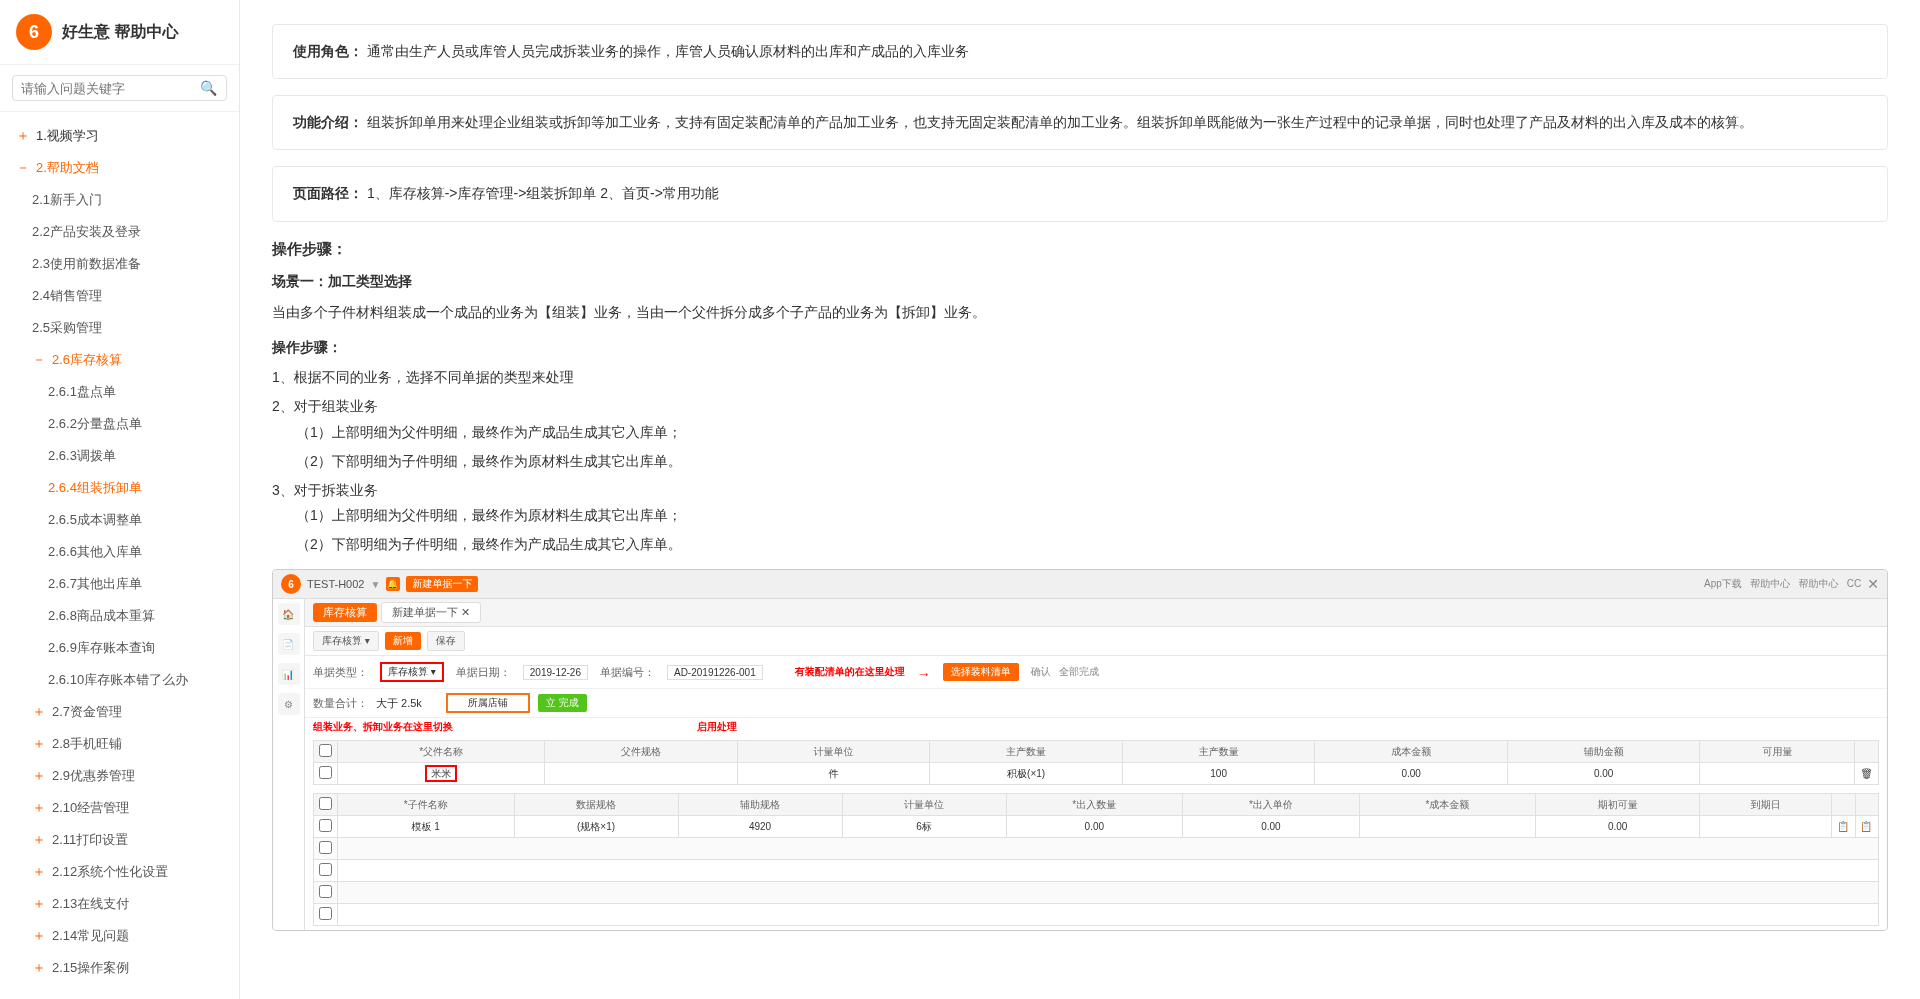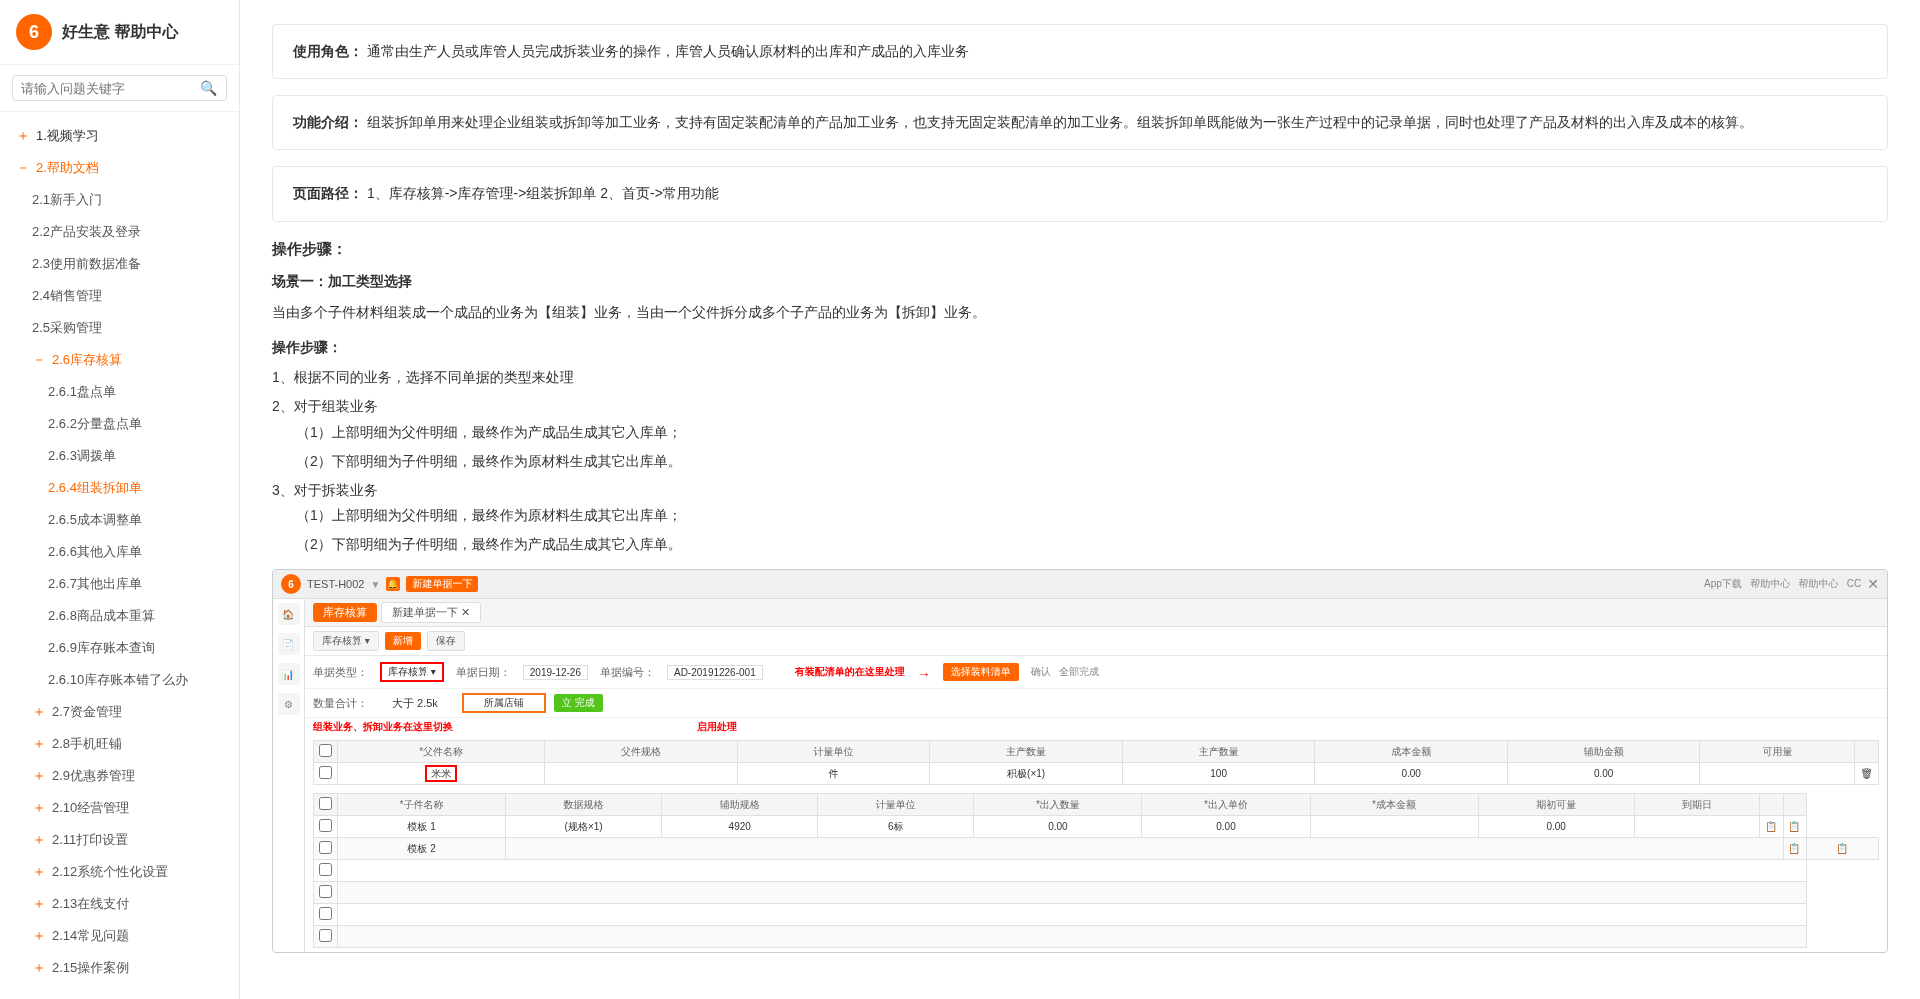--- a/index.html
+++ b/index.html
@@ -466,21 +466,21 @@
               <span style="border:1px solid #ddd;padding:1px 6px;font-size:10px;">AD-20191226-001</span>
 
               <span style="margin-left:20px;color:red;font-size:10px;font-weight:bold;">有装配清单的在这里处理</span>
               <span style="color:red;font-size:14px;">→</span>
               <button class="btn-orange" style="font-size:10px;">选择装料清单</button>
               <span style="color:#888;font-size:10px;">确认 &nbsp; 全部完成</span>
             </div>
 
             <div style="padding:4px 8px;background:#fff;border-bottom:1px solid #f0f0f0;display:flex;gap:8px;align-items:center;font-size:11px;">
               <span style="color:#666;">数量合计：</span>
-              <span style="color:#333;margin-left:16px;">大于 2.5k</span>
+              <span style="color:#333;">大于 2.5k</span>
               <span style="margin-left:16px;border:2px solid #f97316;padding:1px 20px;font-size:10px;min-width:80px;">所属店铺</span>
               <button class="btn-green" style="font-size:10px;">立 完成</button>
             </div>
 
             <div style="padding:2px 8px;display:flex;gap:44px;font-size:10px;color:red;font-weight:bold;background:#fff;">
               <span>组装业务、拆卸业务在这里切换</span>
               <span style="margin-left:200px;">启用处理</span>
             </div>
 
             <div style="padding:0 8px 4px;background:#fff;">
@@ -543,27 +543,20 @@
                     <td>6标</td>
                     <td>0.00</td>
                     <td>0.00</td>
                     <td></td>
                     <td>0.00</td>
                     <td></td>
                     <td style="font-size:10px;">📋</td>
                     <td style="font-size:10px;">📋</td>
                   </tr>
                   <tr>
-                    <td><input type="checkbox" style=""></td>
-                    <td>模板 2</td>
-                    <td colspan="9"></td>
-                    <td style="font-size:10px;">📋</td>
-                    <td style="font-size:10px;">📋</td>
-                  </tr>
-                  <tr>
                       <td><input type="checkbox" style=""></td>
                       <td colspan="11"></td>
                     </tr>
                   <tr>
                       <td><input type="checkbox" style=""></td>
                       <td colspan="11"></td>
                     </tr>
                   <tr>
                       <td><input type="checkbox" style=""></td>
                       <td colspan="11"></td>

